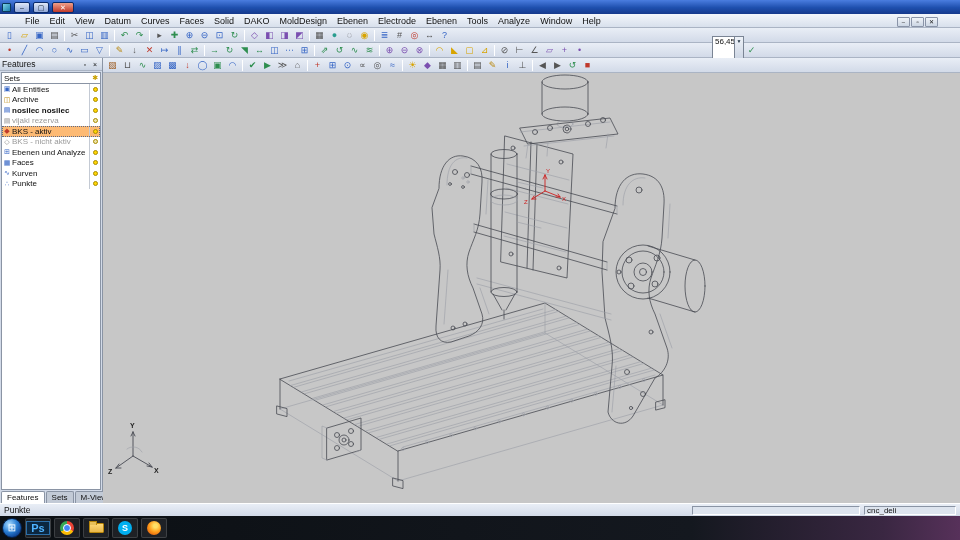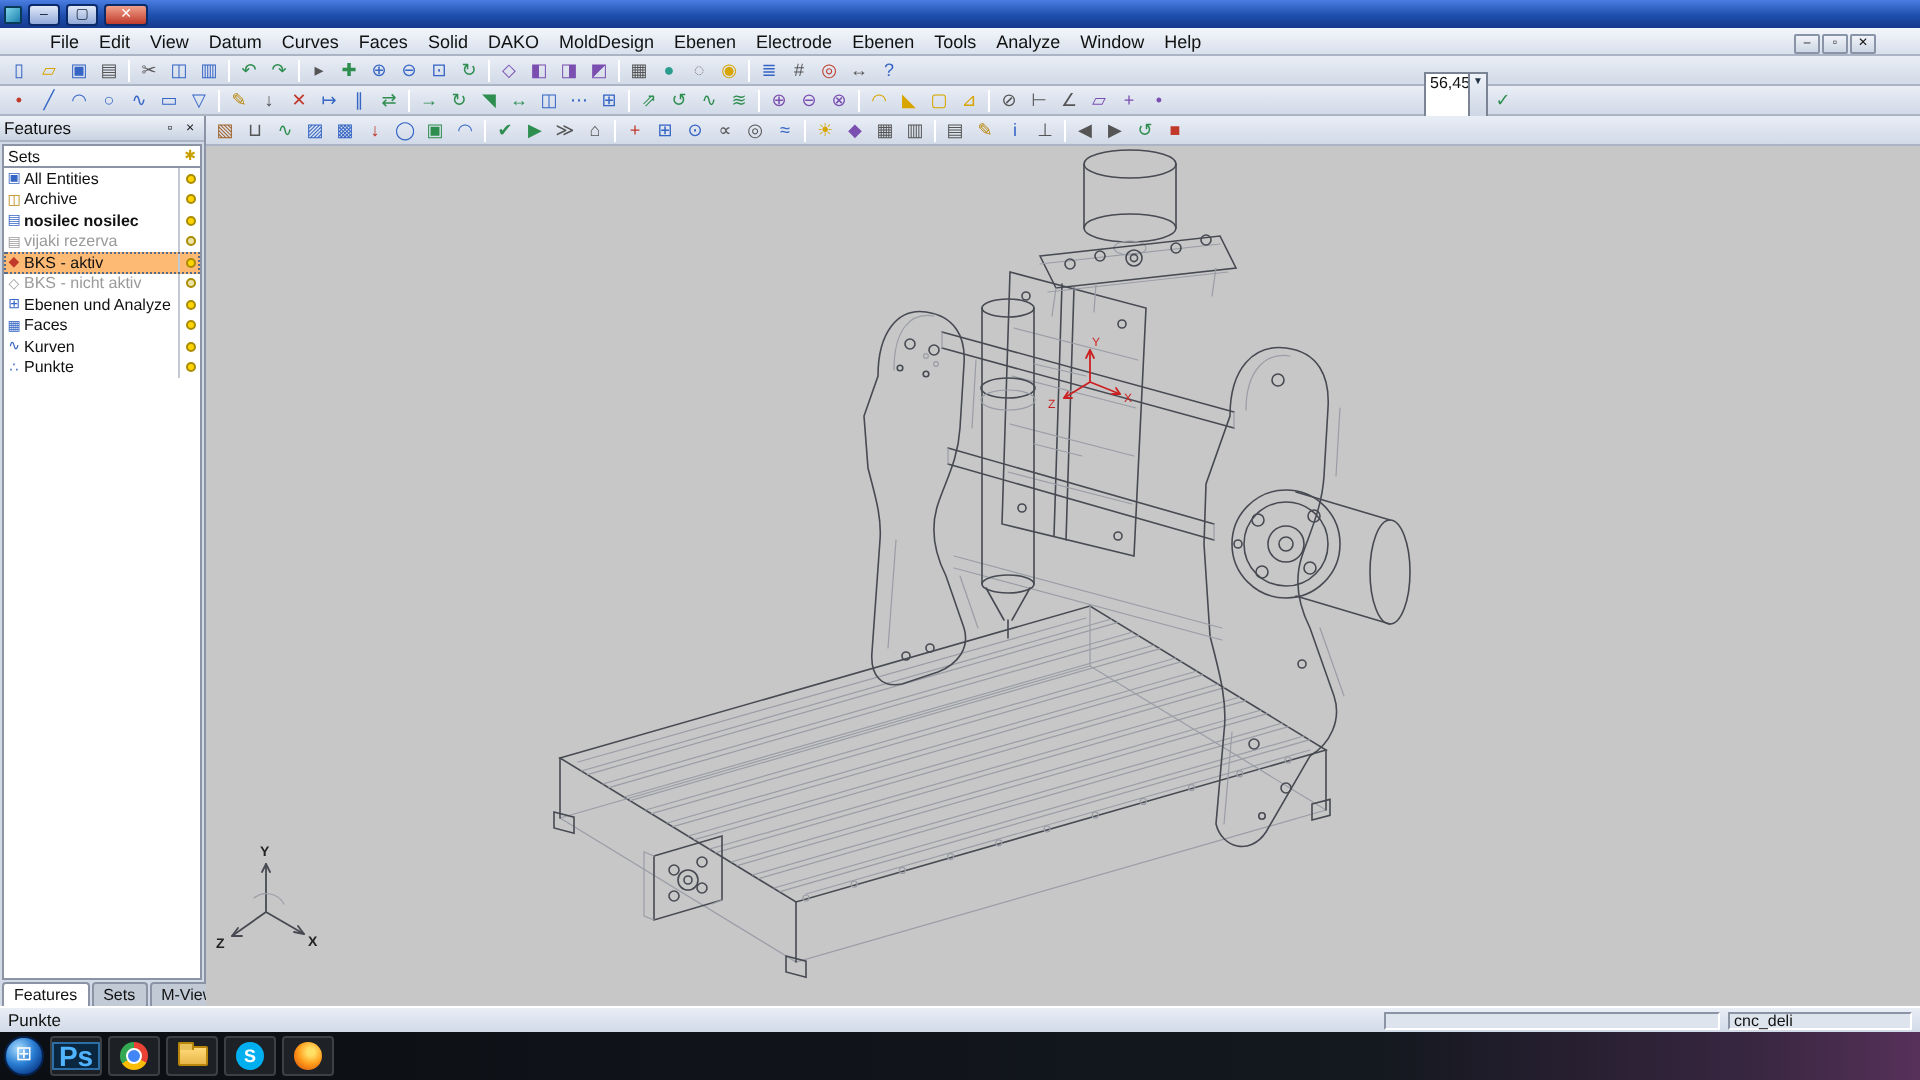--- a/index.html
+++ b/index.html
@@ -66,21 +66,21 @@
   .statusbar{position:absolute;left:0;bottom:24px;width:960px;height:13px;background:linear-gradient(#e9eef6,#d2dae8);border-top:1px solid #fff;display:flex;align-items:center;font-size:8.5px;padding:0 4px;gap:4px}
   .sready{flex:1}
   .scell{height:9px;border:1px solid;border-color:#8a94a4 #fff #fff #8a94a4;background:#dde4ee;font-size:8px;line-height:7px;padding:0 2px}
   .scell.prog{width:168px}
   .scell.doc{width:92px}
 
   
   .taskbar{position:absolute;left:0;bottom:0;width:960px;height:24px;background:linear-gradient(90deg,#0b0f13,#14181f 72%,#3a2742 92%,#57315a);display:flex;align-items:center;padding:0 2px;gap:3px}
   .orb{width:20px;height:20px;border-radius:50%;background:radial-gradient(circle at 35% 30%,#aadcff,#2a7fd4 45%,#0a3a8a 82%);border:1px solid #06224e;color:#fff;font-size:10px;line-height:18px;text-align:center}
   .app{width:26px;height:20px;border-radius:2px;background:rgba(255,255,255,.07);border:1px solid rgba(255,255,255,.14);display:flex;align-items:center;justify-content:center}
-  .psq{width:28px;height:14px;background:#0b2740;border:1px solid #2b6ea8;color:#4fb3ff;font-size:14px;font-weight:bold;display:flex;align-items:center;justify-content:center}
+  .psq{width:28px;height:14px;background:#0b2740;border:1px solid #2b6ea8;color:#4fb3ff;font-size:11px;font-weight:bold;display:flex;align-items:center;justify-content:center}
   .chrome{width:14px;height:14px;border-radius:50%;background:conic-gradient(#ea4335 0 33%,#fbbc05 33% 66%,#34a853 66% 100%);position:relative}
   .chromeC{position:absolute;inset:3px;border-radius:50%;background:#4285f4;border:1.5px solid #fff}
   .folder{width:15px;height:10px;background:linear-gradient(#ffd978,#e8b74a);border:1px solid #b8860b;border-radius:1px;position:relative}
   .folder::before{content:"";position:absolute;top:-3px;left:-1px;width:6px;height:3px;background:#e8c05a;border:1px solid #b8860b;border-bottom:none;border-radius:1px 1px 0 0}
   .sk{width:14px;height:14px;border-radius:50%;background:#00aff0;color:#fff;font-size:9px;font-weight:bold;display:flex;align-items:center;justify-content:center}
   .ff{width:14px;height:14px;border-radius:50%;background:radial-gradient(circle at 60% 35%,#ffe066 15%,#ff9c1a 50%,#e05e10 85%)}
   .tray{margin-left:auto;display:flex;align-items:center;gap:4px;color:#fff}
   .tup{font-size:6px;color:#dde}
   .tico{width:7px;height:7px;border-radius:1px;display:inline-block}
   .lang{font-size:8px;padding:0 2px}

